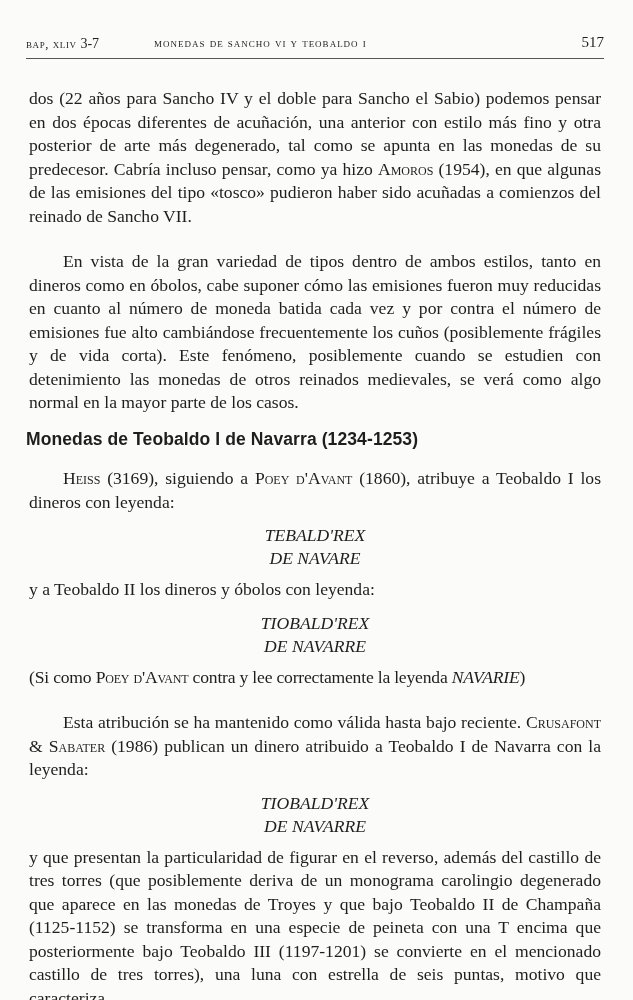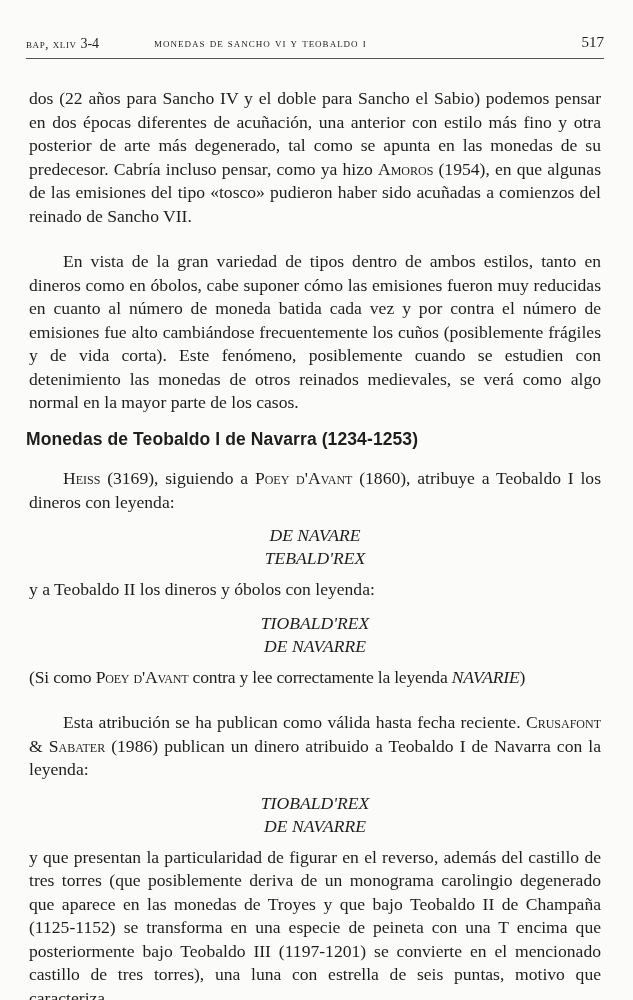--- a/index.html
+++ b/index.html
@@ -28,45 +28,45 @@
     font-family:"Liberation Sans", "DejaVu Sans", sans-serif; font-weight:bold;
     font-size:17.5px; margin:13px 0 16px 0; letter-spacing:0.1px;
   }
   .full { text-align:left; }
 </style>
 </head>
 <body>
 
 <div class="page">
   <div class="header">
-    <span class="left"><span>bap, xliv</span> <span class="vol">3-4</span></span>
+    <span class="left"><span>bap, xliv</span> <span class="vol">3-7</span></span>
     <span class="center">MONEDAS DE SANCHO VI Y TEOBALDO I</span>
     <span class="num">517</span>
   </div>
   <div class="rule"></div>
 
   <div class="body">
     <p><span>dos (22 años para Sancho IV y el doble para Sancho el Sabio) podemos pensar en dos épocas diferentes de acuñación, una anterior con estilo más fino y otra posterior de arte más degenerado, tal como se apunta en las monedas de su predecesor. Cabría incluso pensar, como ya hizo</span> <span class="sc">Amoros</span> <span>(1954), en que algunas de las emisiones del tipo «tosco» pudieron haber sido acuñadas a comienzos del reinado de Sancho VII.</span></p>
     <div class="gap"></div>
     <p class="indent">En vista de la gran variedad de tipos dentro de ambos estilos, tanto en dineros como en óbolos, cabe suponer cómo las emisiones fueron muy reducidas en cuanto al número de moneda batida cada vez y por contra el número de emisiones fue alto cambiándose frecuentemente los cuños (posiblemente frágiles y de vida corta). Este fenómeno, posiblemente cuando se estudien con detenimiento las monedas de otros reinados medievales, se verá como algo normal en la mayor parte de los casos.</p>
 
     <div class="heading">Monedas de Teobaldo I de Navarra (1234-1253)</div>
 
     <p class="indent"><span class="sc">Heiss</span> <span>(3169), siguiendo a</span> <span class="sc">Poey d'Avant</span> <span>(1860), atribuye a Teobaldo I los dineros con leyenda:</span></p>
     <div class="legend">
+      <div>TEBALD'REX</div>
       <div>DE NAVARE</div>
-      <div>TEBALD'REX</div>
     </div>
     <p class="full">y a Teobaldo II los dineros y óbolos con leyenda:</p>
     <div class="legend">
       <div>TIOBALD'REX</div>
       <div>DE NAVARRE</div>
     </div>
     <p class="full" style="letter-spacing:-0.2px"><span>(Si como</span> <span class="sc">Poey d'Avant</span> <span>contra y lee correctamente la leyenda</span> <i>NAVARIE</i><span>)</span></p>
     <div class="gap"></div>
-    <p class="indent"><span>Esta atribución se ha publican como válida hasta fecha reciente.</span> <span class="sc">Crusafont &amp; Sabater</span> <span>(1986) publican un dinero atribuido a Teobaldo I de Navarra con la leyenda:</span></p>
+    <p class="indent"><span>Esta atribución se ha mantenido como válida hasta bajo reciente.</span> <span class="sc">Crusafont &amp; Sabater</span> <span>(1986) publican un dinero atribuido a Teobaldo I de Navarra con la leyenda:</span></p>
     <div class="legend">
       <div>TIOBALD'REX</div>
       <div>DE NAVARRE</div>
     </div>
     <p style="text-align-last:justify">y que presentan la particularidad de figurar en el reverso, además del castillo de tres torres (que posiblemente deriva de un monograma carolingio degenerado que aparece en las monedas de Troyes y que bajo Teobaldo II de Champaña (1125-1152) se transforma en una especie de peineta con una T encima que posteriormente bajo Teobaldo III (1197-1201) se convierte en el mencionado castillo de tres torres), una luna con estrella de seis puntas, motivo que caracteriza</p>
   </div>
 </div>
 
 </body></html>

